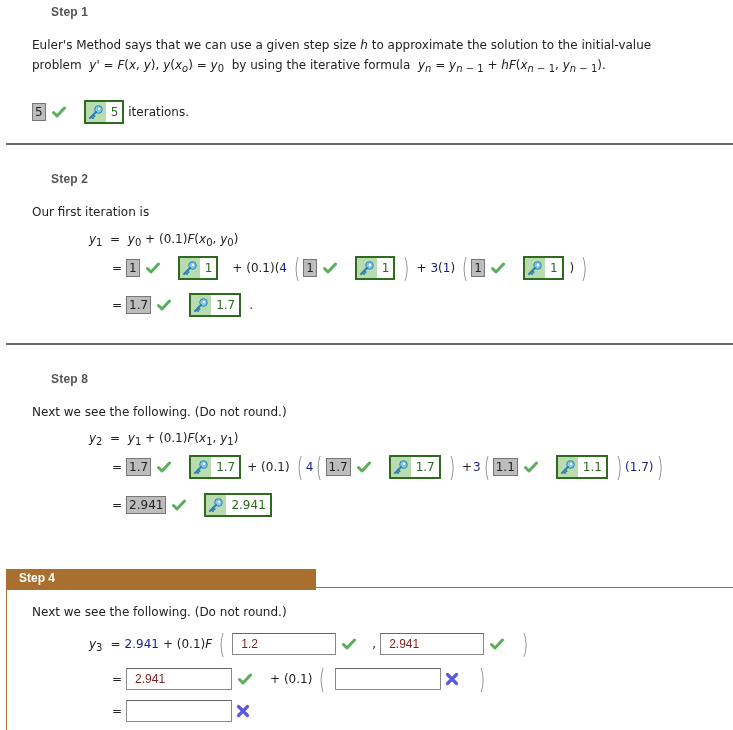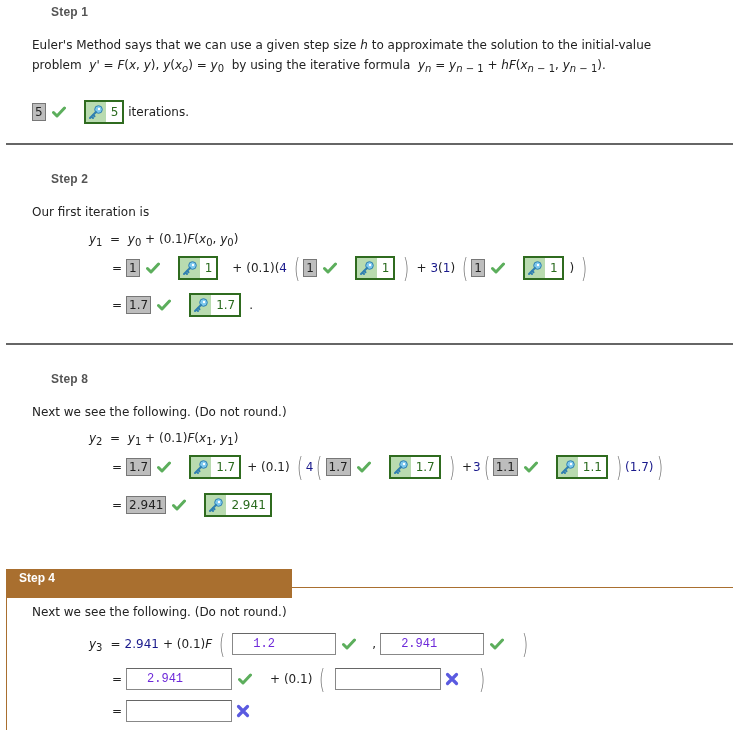--- a/index.html
+++ b/index.html
@@ -14,27 +14,27 @@
   .blue { color: #1a1a8c; }
   .row { position: absolute; display: flex; align-items: center; white-space: nowrap; height: 30px; }
   .gbox { display: inline-block; background: #bdbdbd; border: 1px solid #777; padding: 1px 2px;
           line-height: 14px; font-size: 12px; color: #222; }
   .check { display: inline-block; width: 14px; height: 14px; margin: 0 4px 0 6px; }
   .key { display: inline-flex; align-items: center; border: 2px solid #2f6b1f; height: 20px; margin-left: 14px; }
   .key .kicon { width: 20px; height: 20px; background: #b9dbb0; display: flex; align-items: center; justify-content: center; }
   .key .kval { padding: 0 4px 0 5px; color: #2a6a1e; font-size: 12px; background: #fff; height: 20px; line-height: 20px; }
   .paren { font-size: 26px; color: #777; font-weight: lighter; line-height: 20px; margin: 0 1px; transform: scaleX(0.6); display: inline-block; }
   .txt { margin: 0 4px; }
-  .step4-header { position: absolute; left: 6px; top: 569px; width: 286px; height: 29px; background: #a96f2f; }
+  .step4-header { position: absolute; left: 6px; top: 569px; width: 286px; height: 21px; background: #a96f2f; padding-left: 24px; }
   .step4-header span { position: absolute; left: 13px; top: 2px; color: #fff; font-weight: bold;
                        font-family: "Liberation Sans", sans-serif; font-size: 12px; }
   .step4-rule { position: absolute; left: 292px; top: 587px; width: 441px; border-top: 1px solid #a96f2f; }
   .step4-left { position: absolute; left: 6px; top: 588px; height: 142px; border-left: 1px solid #a96f2f; }
-  input.field { font-family: Liberation Mono, monospace; font-size: 12px; color: #6d28d9;
-                border: 1px solid #888; border-top-color: #666; height: 18px; padding: 0 20px; box-sizing: border-box; height: 22px; background: #fff; }
+  input.field { font-family: Liberation Sans, sans-serif; font-size: 12px; color: #7f1d1d;
+                border: 1px solid #888; border-top-color: #666; height: 18px; padding: 0 8px; box-sizing: border-box; height: 22px; background: #fff; }
   .xmark { display: inline-block; width: 14px; height: 14px; margin: 0 4px 0 4px; }
 </style>
 </head>
 <body>
 
 <svg width="0" height="0" style="position:absolute">
   <defs>
     <symbol id="chk" viewBox="0 0 14 14">
       <path d="M1.5 7.5 L5 11 L12.5 3" fill="none" stroke="#5cae5c" stroke-width="3" stroke-linecap="round" stroke-linejoin="round"></path>
     </symbol>

